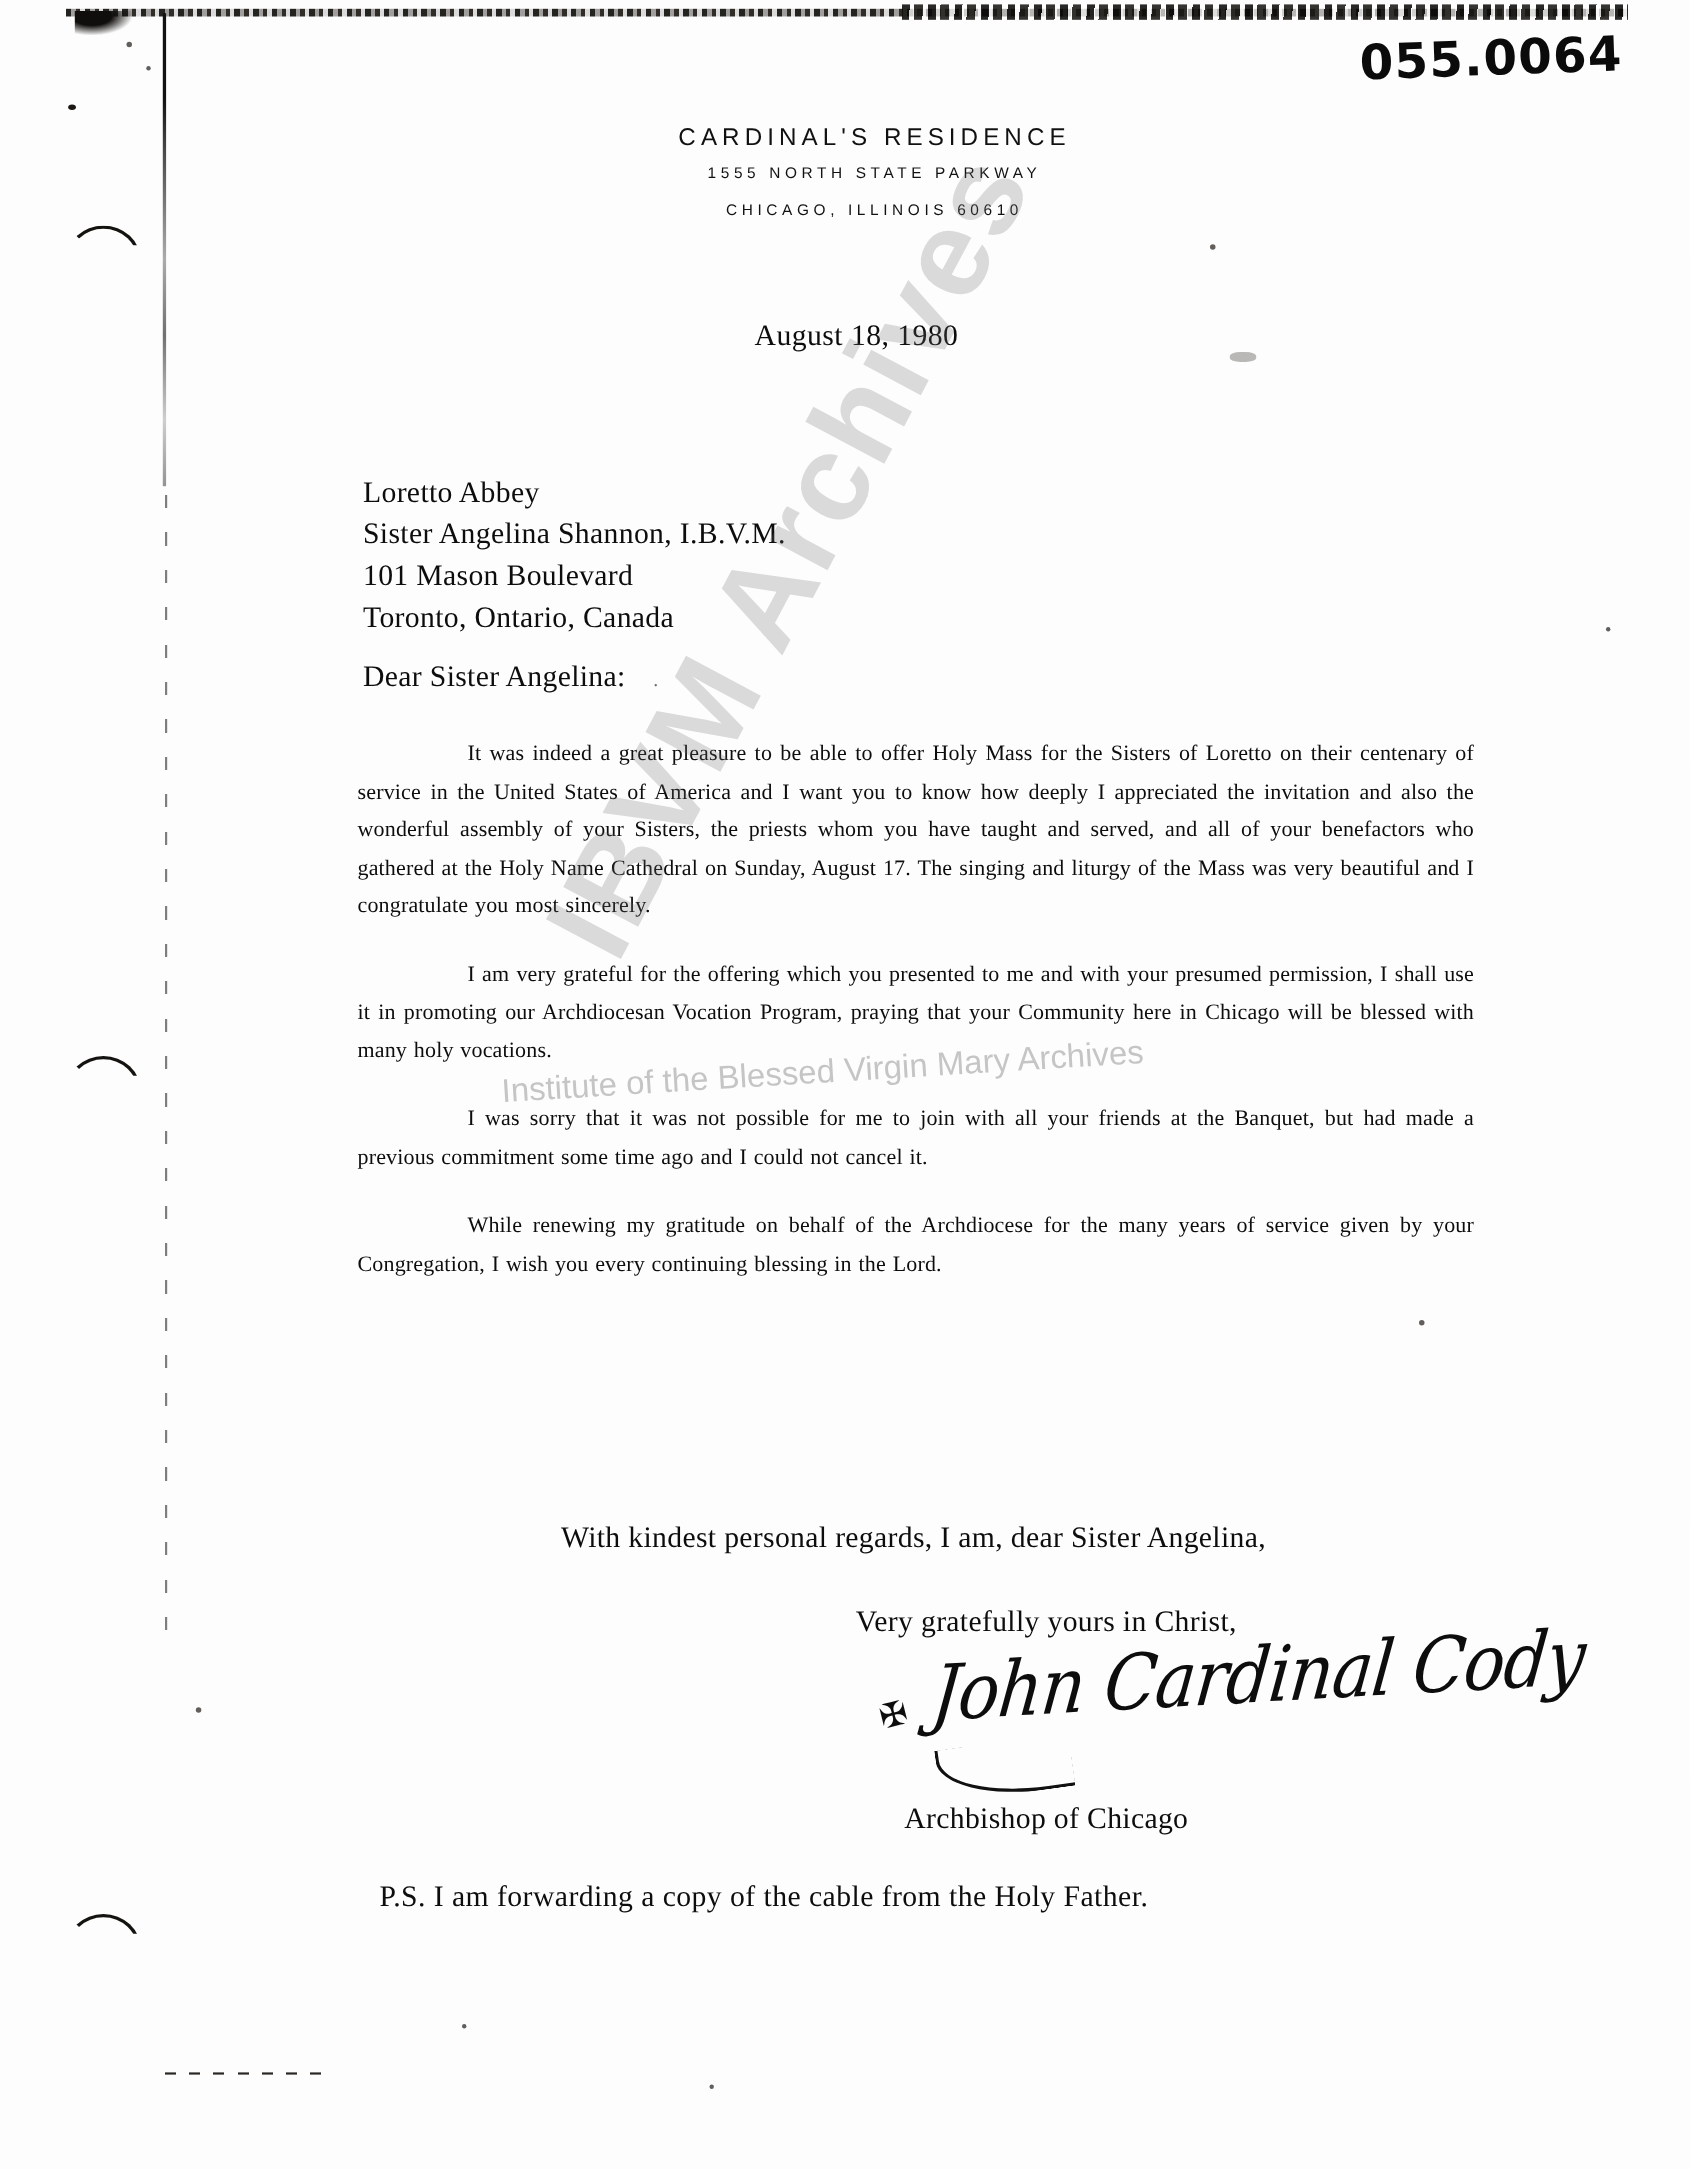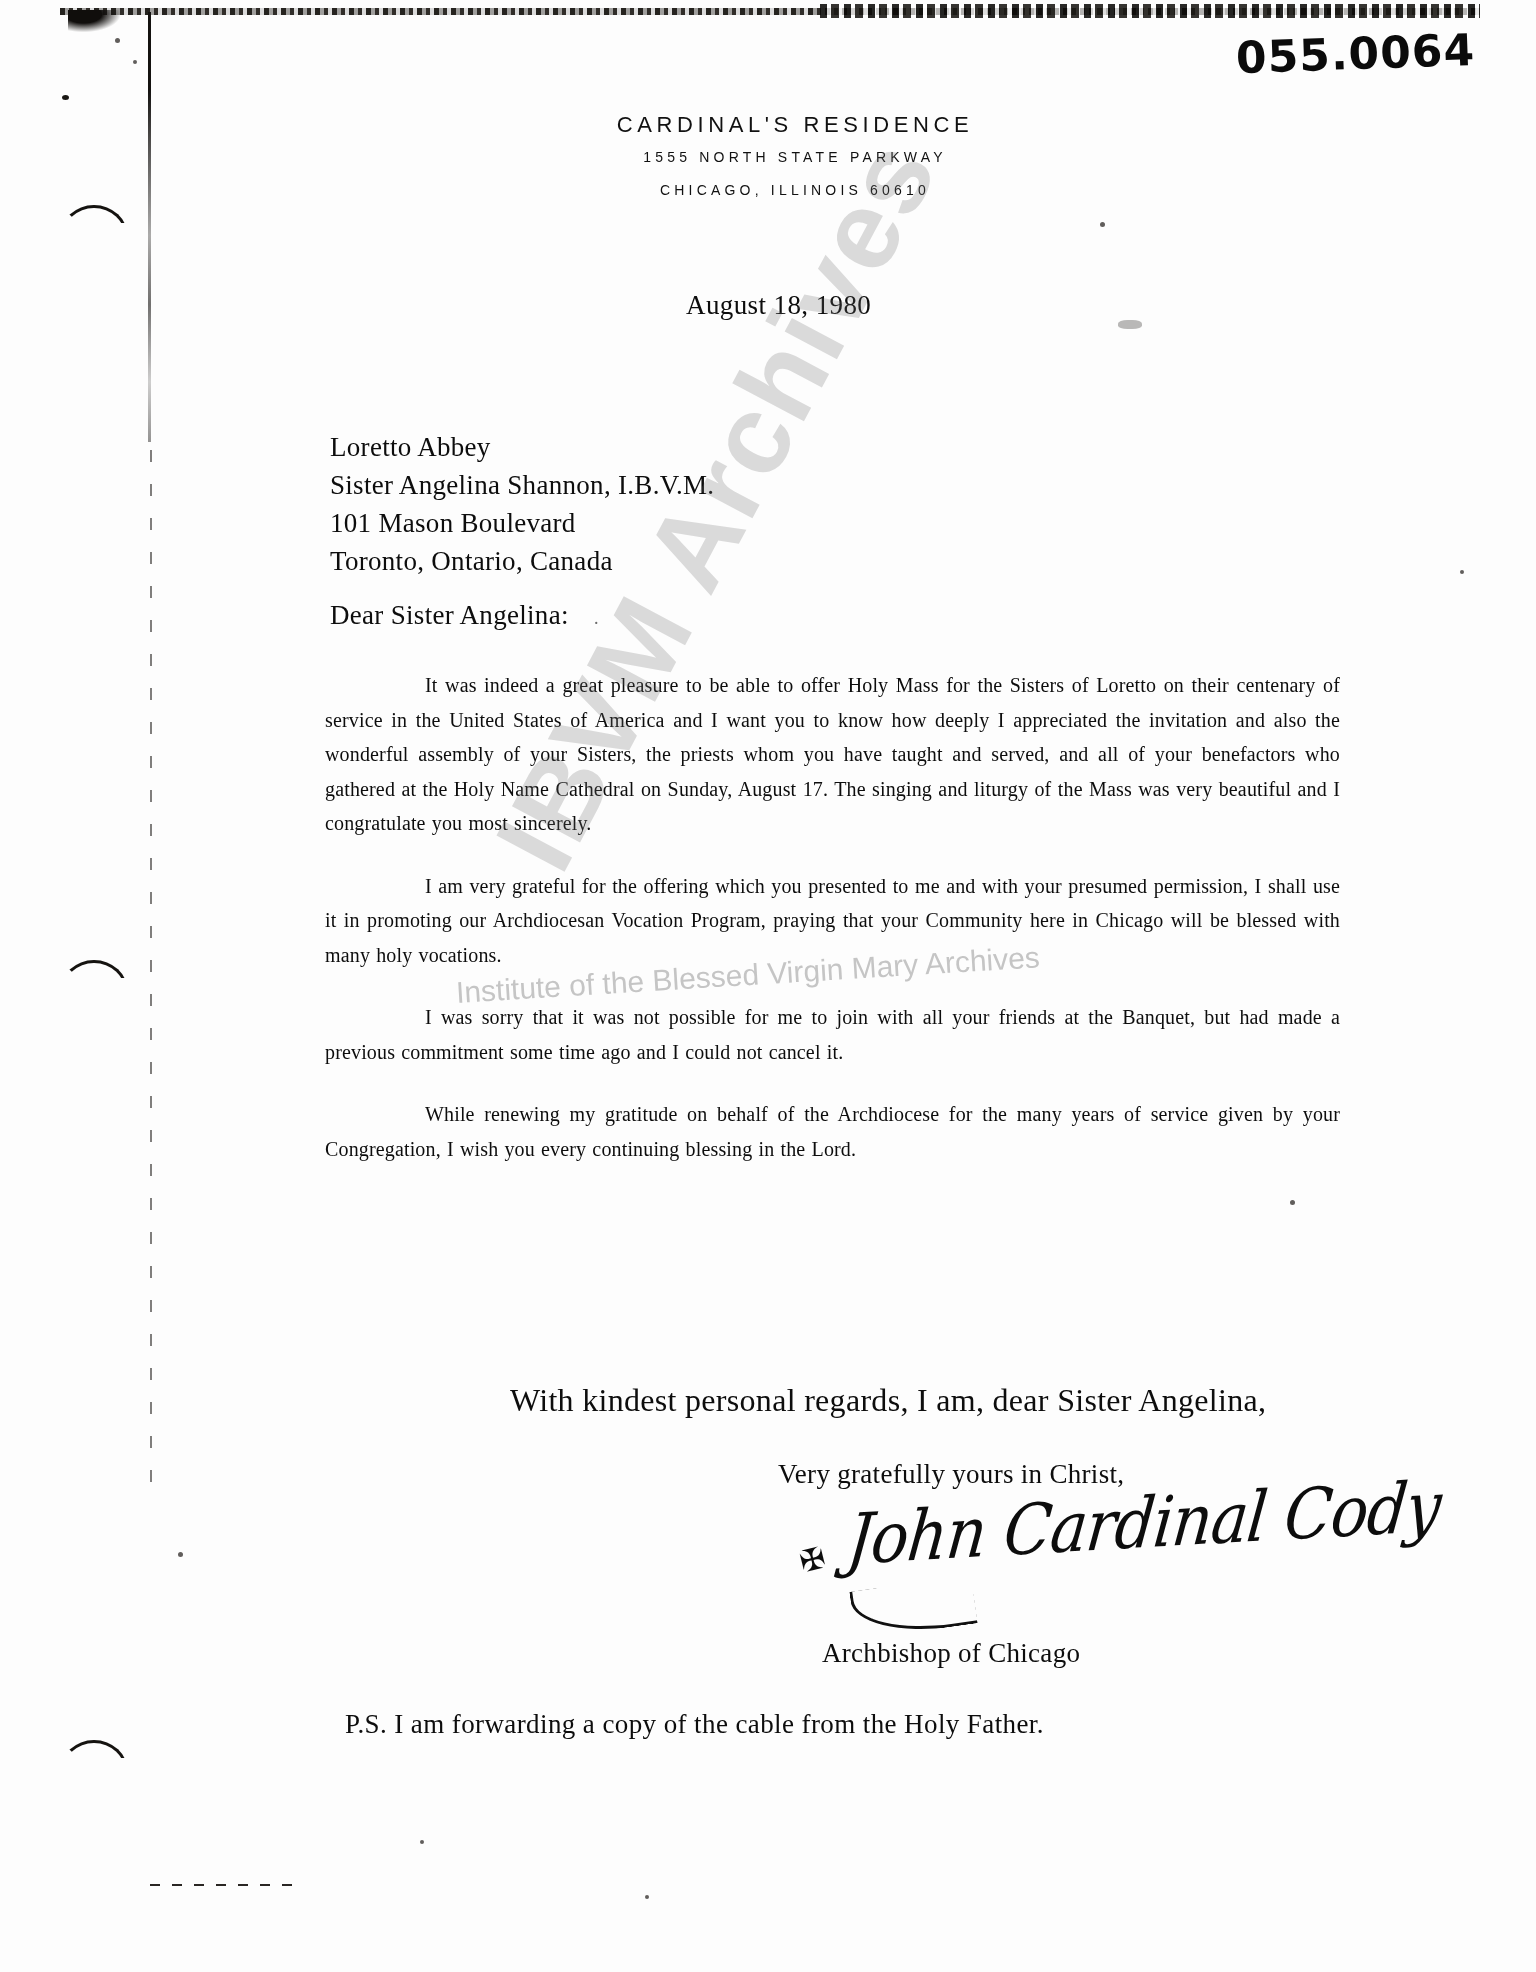--- a/index.html
+++ b/index.html
@@ -159,21 +159,21 @@
     text-align: justify;
     text-indent: 100px;
     margin: 0 0 28px 0;
     word-spacing: 1px;
   }
 
   .closing {
     position: absolute;
     left: 510px;
     top: 1382px;
-    font-size: 32px;
+    font-size: 27px;
     letter-spacing: 0.3px;
   }
   .signoff {
     position: absolute;
     left: 778px;
     top: 1459px;
     font-size: 27px;
     letter-spacing: 0.3px;
   }
 

